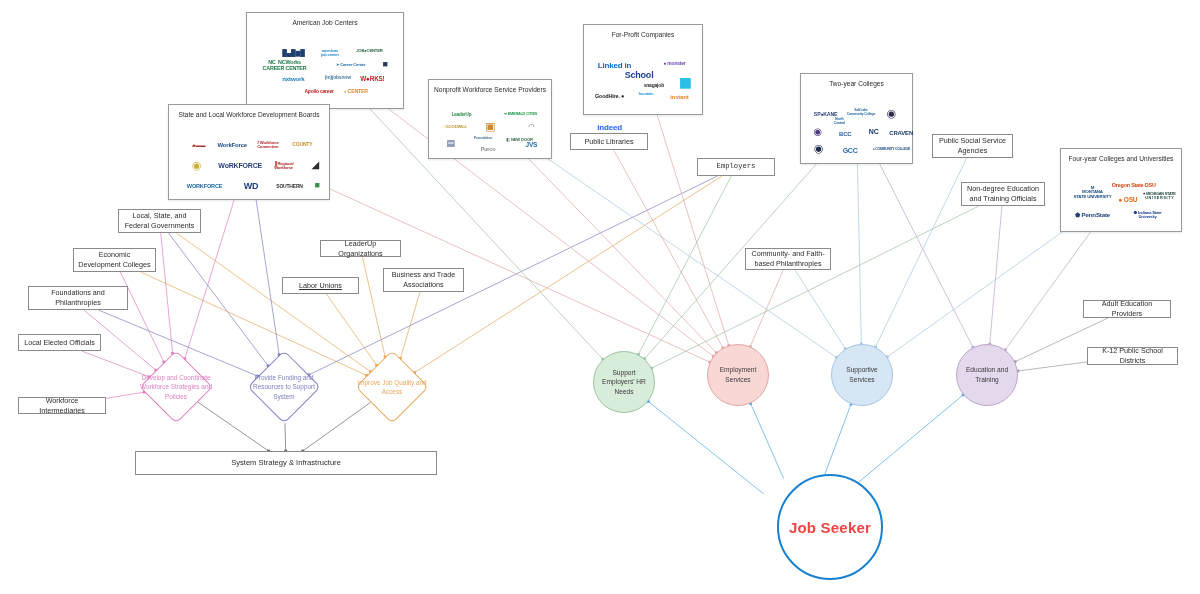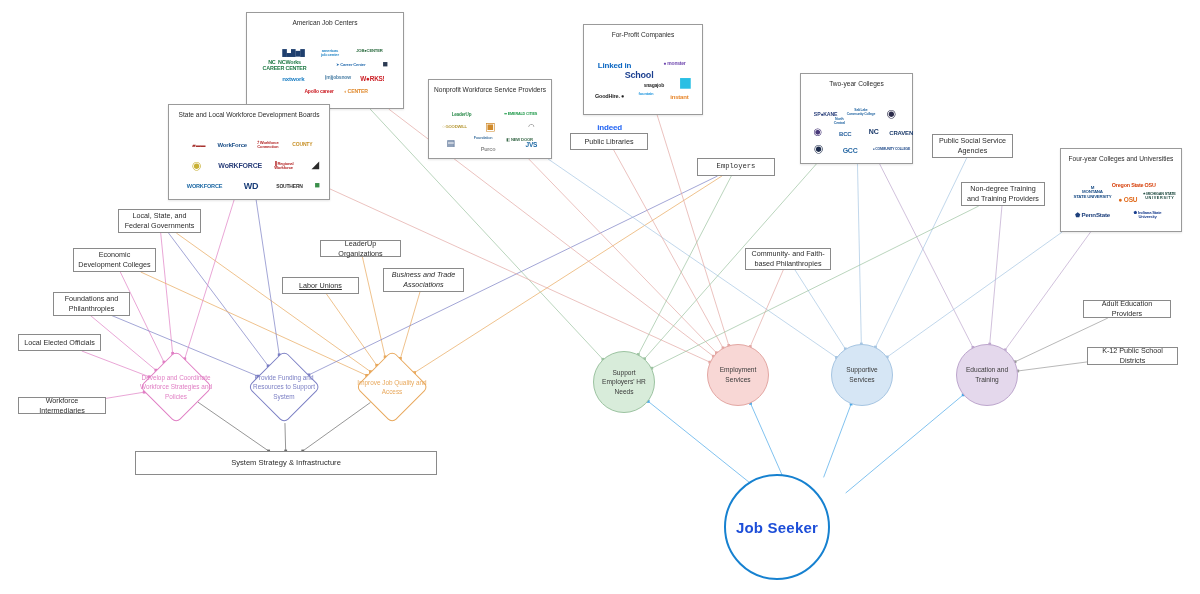--- a/index.html
+++ b/index.html
@@ -215,52 +215,52 @@
         <rect x="961.8065858657445" y="393.47142279344416" width="2.8" height="2.8" fill="#4aa8e8"></rect>
       </g>
     </svg>
   <div id="nodes">
       <div class="nbox" style="left: 118px; top: 209px; width: 83px; height: 24px;">
         <span>Local, State, and Federal Governments</span>
       </div>
       <div class="nbox" style="left: 73px; top: 248px; width: 83px; height: 24px;">
         <span>Economic Development Colleges</span>
       </div>
-      <div class="nbox" style="left: 28px; top: 292px; width: 77px; height: 24px; margin-left: 25px;">
+      <div class="nbox" style="left: 28px; top: 286px; width: 100px; height: 24px;">
         <span>Foundations and Philanthropies</span>
       </div>
       <div class="nbox" style="left: 18px; top: 334px; width: 83px; height: 17px;">
         <span>Local Elected Officials</span>
       </div>
       <div class="nbox" style="left: 18px; top: 397px; width: 88px; height: 17px;">
         <span>Workforce Intermediaries</span>
       </div>
       <div class="nbox" style="left: 320px; top: 240px; width: 81px; height: 17px;">
         <span>LeaderUp Organizations</span>
       </div>
       <div class="nbox" style="left: 282px; top: 277px; width: 77px; height: 17px; text-decoration: underline;">
         <span>Labor Unions</span>
       </div>
-      <div class="nbox" style="left: 383px; top: 268px; width: 81px; height: 24px; font-style: italic;">
+      <div class="nbox" style="left: 383px; top: 268px; width: 81px; height: 24px;">
         <span>Business and Trade Associations</span>
       </div>
       <div class="nbox" style="left: 570px; top: 133px; width: 78px; height: 17px;">
         <span>Public Libraries</span>
       </div>
       <div class="nbox" style="left: 697px; top: 158px; width: 78px; height: 18px; font-family: Liberation Mono, monospace;">
         <span>Employers</span>
       </div>
       <div class="nbox" style="left: 745px; top: 248px; width: 86px; height: 22px;">
         <span>Community- and Faith-based Philanthropies</span>
       </div>
       <div class="nbox" style="left: 932px; top: 134px; width: 81px; height: 24px;">
         <span>Public Social Service Agencies</span>
       </div>
       <div class="nbox" style="left: 961px; top: 182px; width: 84px; height: 24px;">
-        <span>Non-degree Training and Training Providers</span>
+        <span>Non-degree Education and Training Officials</span>
       </div>
       <div class="nbox" style="left: 1083px; top: 300px; width: 88px; height: 18px;">
         <span>Adult Education Providers</span>
       </div>
       <div class="nbox" style="left: 1087px; top: 347px; width: 91px; height: 18px;">
         <span>K-12 Public School Districts</span>
       </div>
       <div class="nbox" style="left: 135px; top: 451px; width: 302px; height: 24px; font-size: 7.6px;">
         <span>System Strategy &amp; Infrastructure</span>
       </div>
@@ -497,17 +497,17 @@
 Services</span>
       </div>
       <div class="circ" style="left: 831px; top: 344px; width: 62px; height: 62px; background: rgb(214, 230, 245); border: 1px solid rgb(166, 197, 226);">
         <span style="white-space: pre-line;">Supportive
 Services</span>
       </div>
       <div class="circ" style="left: 956px; top: 344px; width: 62px; height: 62px; background: rgb(228, 216, 236); border: 1px solid rgb(189, 166, 205);">
         <span style="white-space: pre-line;">Education and
 Training</span>
       </div>
-      <div class="jobseeker" style="left: 724px; top: 474px; width: 106px; height: 106px; border: 2.5px solid rgb(22, 129, 208); color: #1d4ed8;">
+      <div class="jobseeker" style="left: 777px; top: 474px; width: 106px; height: 106px; border: 2.5px solid rgb(22, 129, 208); color: #ef4444;">
         <span>Job Seeker</span>
       </div>
     </div>
 </div>
 
 </body></html>

